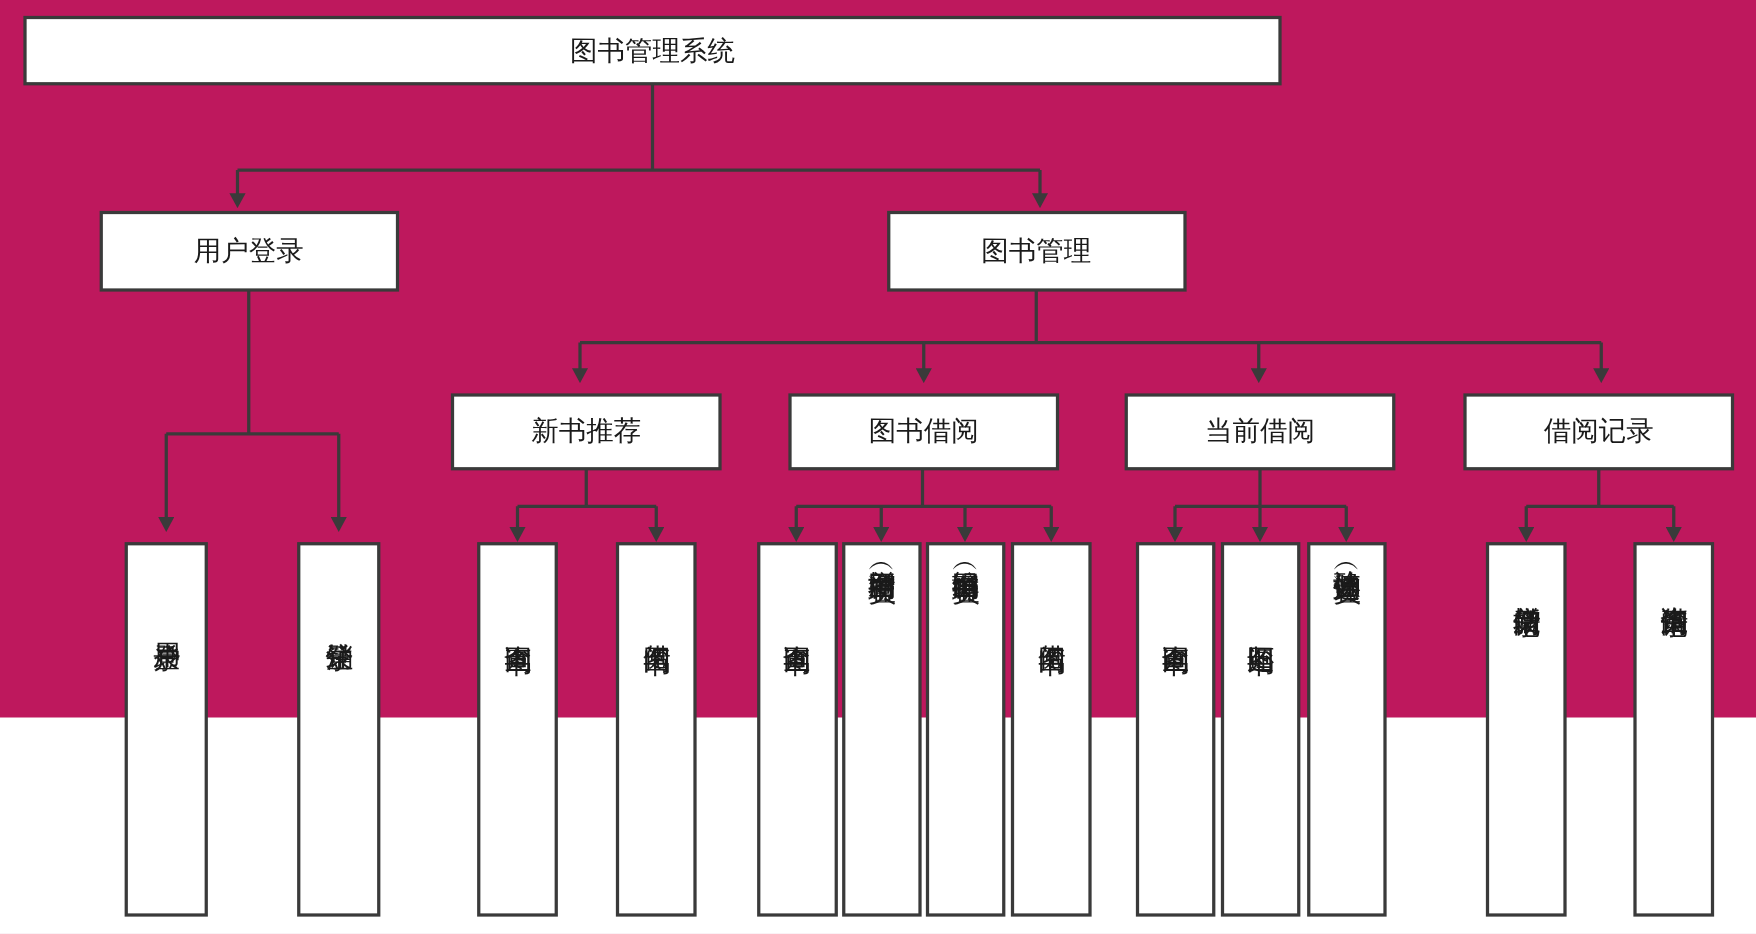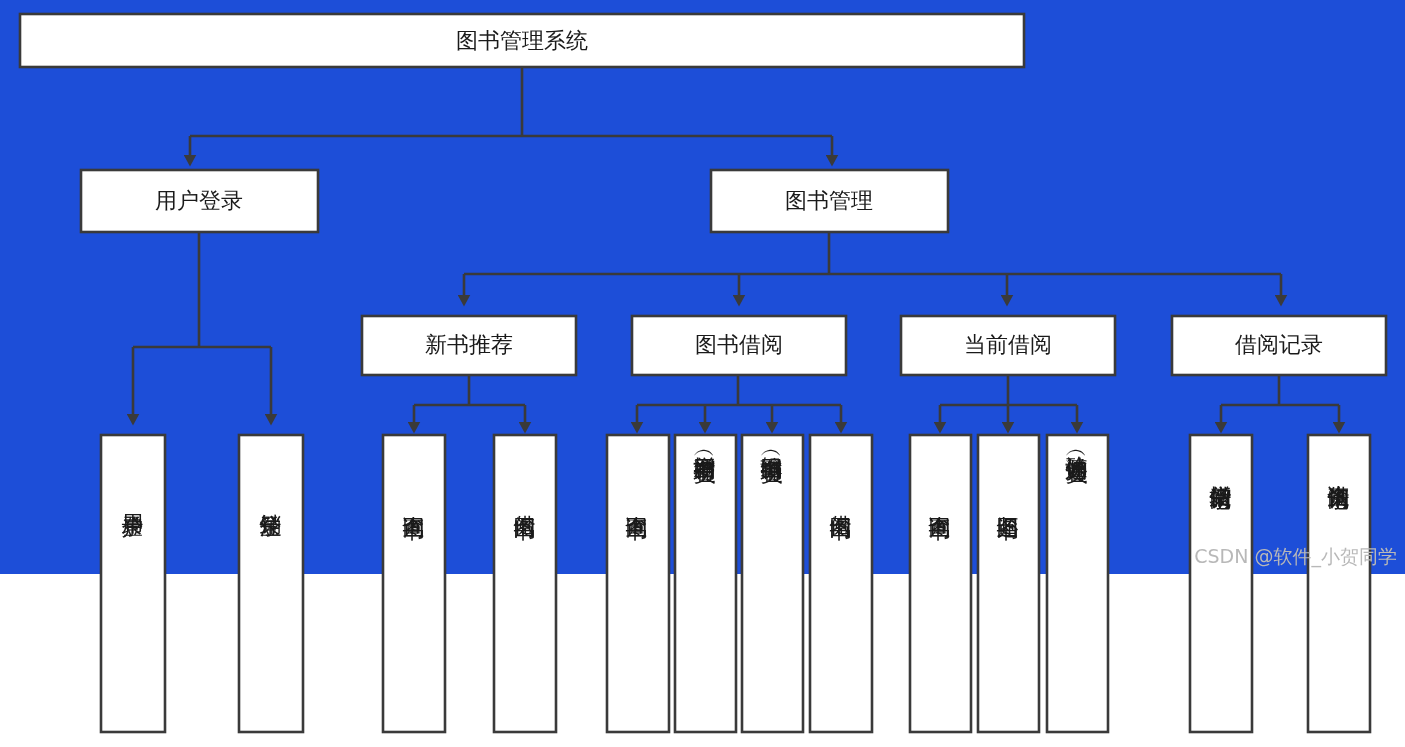--- a/index.html
+++ b/index.html
@@ -1,18 +1,18 @@
 <!DOCTYPE html>
 <html><head>
 <meta charset="utf-8">
 <style>
   html,body{margin:0;padding:0;background:#ffffff;}
   body{width:1405px;height:747px;overflow:hidden;
        font-family:"DejaVu Sans","Liberation Sans",sans-serif;}
-  #diagram-root{position:relative;width:1405px;height:574px;background:#1d4ed8;}
+  #diagram-root{position:relative;width:1405px;height:574px;background:#be185d;}
   svg#flow{position:absolute;left:0;top:0;width:1405px;height:747px;}
   .node-rect{fill:#ffffff;stroke:#3a3a3a;stroke-width:2.6;}
   .conn{stroke:#3a3a3a;stroke-width:2.6;fill:none;stroke-linecap:butt;}
   .arrow-head{fill:#3a3a3a;}
   .node-label{font-family:"DejaVu Sans","Liberation Sans",sans-serif;
               font-size:22px;fill:#1a1a1a;text-anchor:middle;dominant-baseline:middle;}
   .node-label-v{font-family:"DejaVu Sans","Liberation Sans",sans-serif;
               font-size:22px;fill:#1a1a1a;text-anchor:middle;
               writing-mode:vertical-rl;letter-spacing:1px;}
   .watermark{position:absolute;right:8px;bottom:4px;font-size:19px;color:#b8b8b8;
@@ -166,14 +166,13 @@
     <g>
       <rect class="node-rect" x="1190" y="435" width="62" height="297"></rect>
       <text class="node-label-v" x="1221" y="470">新增借阅记录</text>
     </g>
     <g>
       <rect class="node-rect" x="1308" y="435" width="62" height="297"></rect>
       <text class="node-label-v" x="1339" y="470">查询借阅记录</text>
     </g>
   </svg>
 
-  <div class="watermark">CSDN @软件_小贺同学</div>
 </div>
 
 </body></html>

